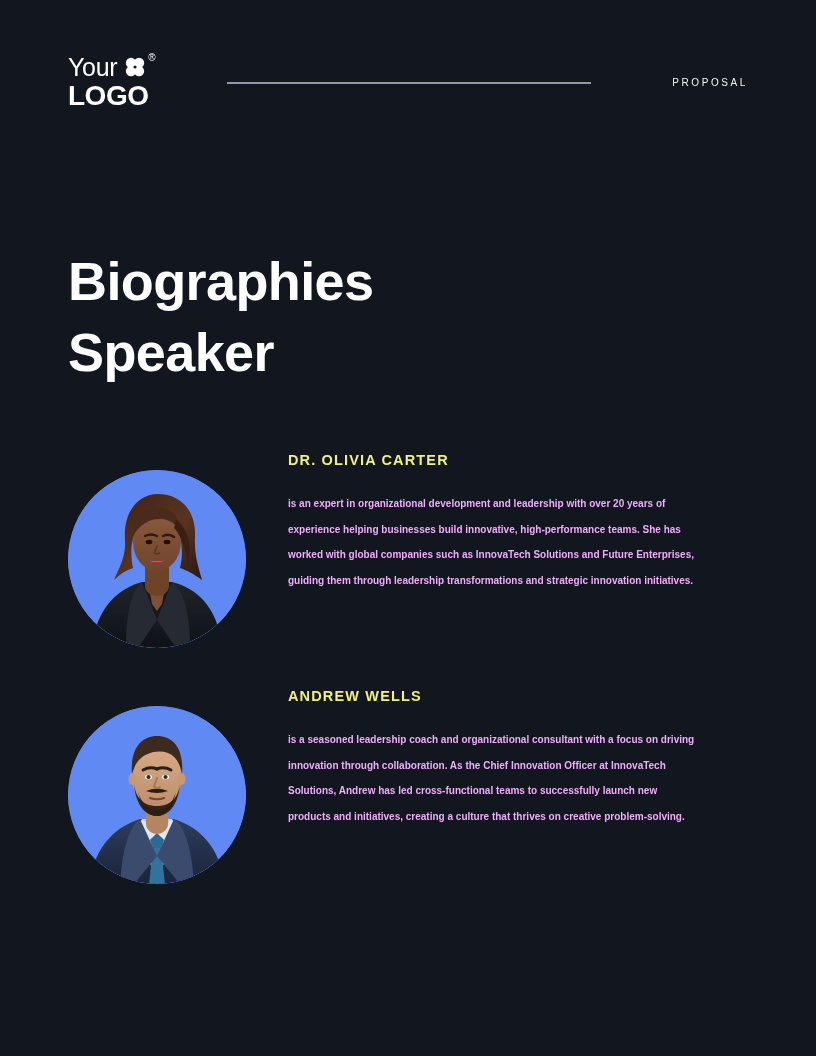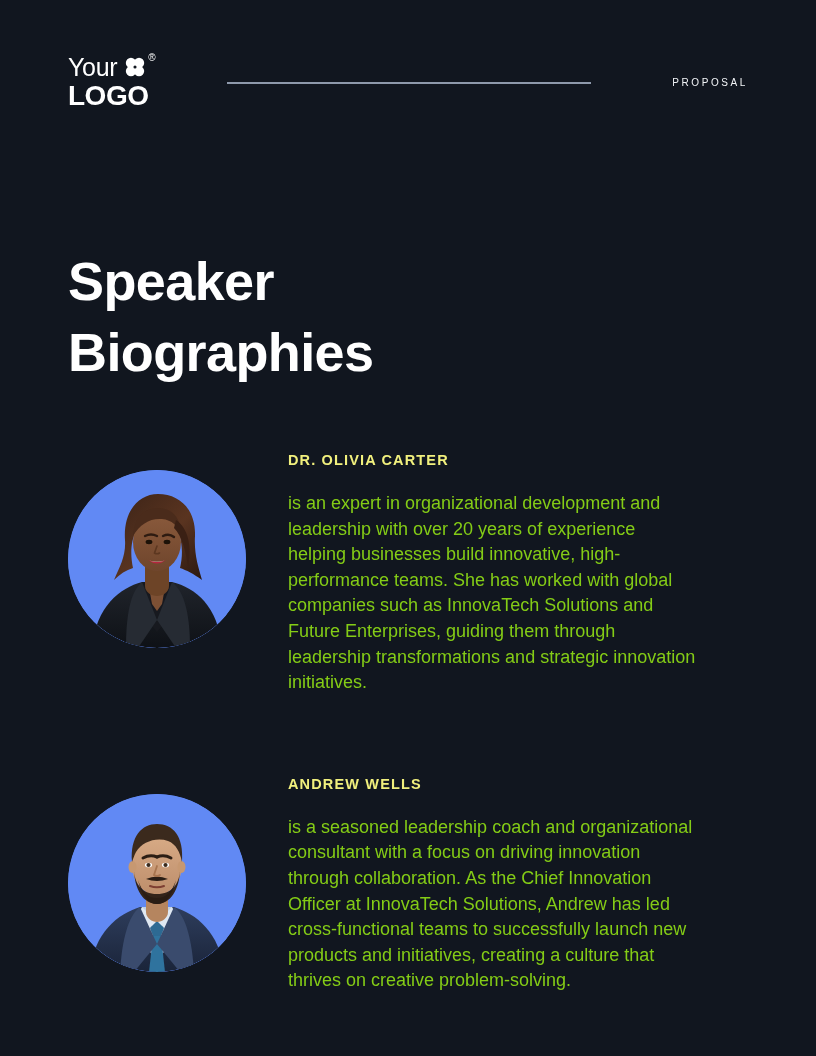--- a/index.html
+++ b/index.html
@@ -124,21 +124,21 @@
   .bios {
     position: absolute;
     top: 452px;
     left: 68px;
     width: 680px;
   }
 
   .bio {
     display: flex;
     align-items: flex-start;
-    margin-bottom: 80px;
+    margin-bottom: 40px;
   }
   .bio:last-child { margin-bottom: 0; }
 
   .avatar {
     width: 178px;
     height: 178px;
     flex: 0 0 178px;
     border-radius: 50%;
     overflow: hidden;
     position: relative;
@@ -157,24 +157,24 @@
   .bio-name {
     font-size: 14.5px;
     font-weight: 700;
     letter-spacing: 1.15px;
     color: #f1f07d;
     margin-bottom: 22px;
     line-height: 17px;
   }
 
   .bio-text {
-    font-size: 18px;
-    font-weight: 400;
+    font-size: 10px;
+    font-weight: 700;
     line-height: 25.6px;
-    color: #84cc16;
+    color: #f0abfc;
     max-width: 410px;
   }
 </style>
 </head>
 <body>
 
 <div class="page">
 
   <div class="header">
 
@@ -197,22 +197,22 @@
       </div>
       <div class="logo-logo">LOGO</div>
     </div>
 
     <div class="header-rule"></div>
 
     <div class="header-label">PROPOSAL</div>
   </div>
 
   <h1 class="page-title">
+    <span class="tline">Biographies</span>
     <span class="tline">Speaker</span>
-    <span class="tline">Biographies</span>
   </h1>
 
   <div class="bios">
 
     <div class="bio">
       <div class="avatar">
         <svg viewBox="0 0 178 178" xmlns="http://www.w3.org/2000/svg">
           <defs>
             <clipPath id="clipA">
                 <circle cx="89" cy="89" r="89"></circle>

